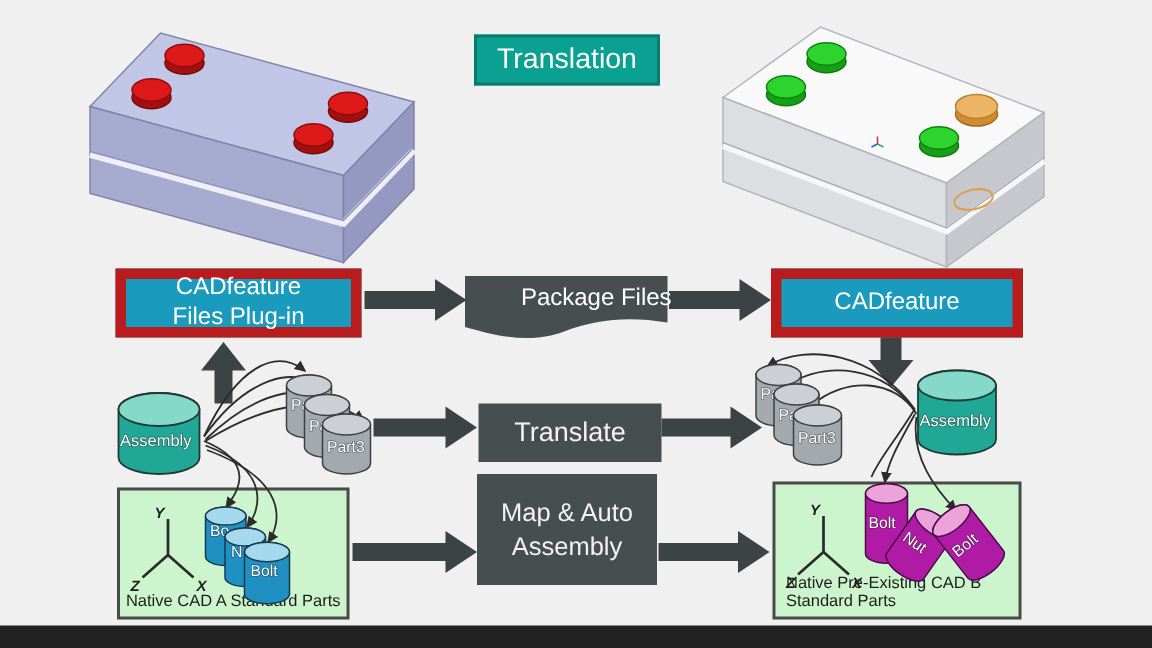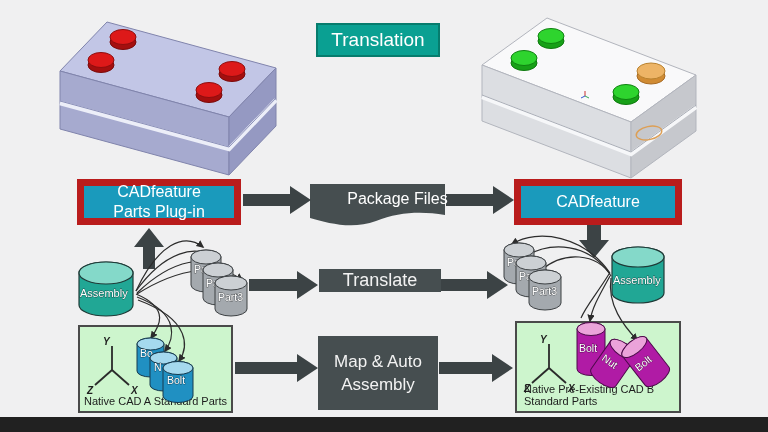--- a/index.html
+++ b/index.html
@@ -10,22 +10,22 @@
   svg.gfx{position:absolute;left:0;top:0;z-index:2;pointer-events:none;}
   .box{position:absolute;z-index:3;display:flex;flex-direction:column;
        align-items:center;justify-content:center;text-align:center;color:#fff;box-sizing:border-box;}
   .teal{background:#1a9abc;border:7px solid #b91c1c;font-size:16px;line-height:20px;}
   .greenteal{background:#0aa092;border:2px solid #067c6d;font-size:19px;}
   .dark{background:#464e50;color:#f2f2f2;}
   .translationbox{left:316px;top:23px;width:124px;height:34px;}
   .writerbox{left:77px;top:179px;width:164px;height:46px;}
   .readerbox{left:514px;top:179px;width:168px;height:46px;}
   .pkgtext{left:310px;top:186px;width:135px;height:26px;z-index:3;font-size:16px;background:transparent;margin-left:20px;}
-  .translatebox{left:319px;top:269px;width:122px;height:23px;font-size:18px;}
-  .mapbox{left:318px;top:336px;width:120px;height:74px;font-size:17px;line-height:23px;}
+  .translatebox{left:319px;top:269px;width:122px;height:39px;font-size:18px;}
+  .mapbox{left:318px;top:316px;width:120px;height:74px;font-size:17px;line-height:23px;}
   .greenbox{position:absolute;z-index:1;background:#cdf5cd;border:2px solid #4a4a4a;box-sizing:border-box;}
   .gb-left{left:78px;top:325px;width:155px;height:88px;}
   .gb-right{left:515px;top:321px;width:166px;height:92px;}
   .caption{position:absolute;color:#1c1c1c;font-size:11px;line-height:12px;}
   .cap-l{left:0;right:0;bottom:4px;text-align:center;}
   .cap-r{left:7px;bottom:4px;text-align:left;}
   .bottombar{position:absolute;left:0;top:417px;width:768px;height:15px;background:#212121;z-index:4;}
   .cyl-t{paint-order:stroke;stroke:rgba(15,15,15,.55);stroke-width:.8px;fill:#fff;
          font-family:"Liberation Sans",sans-serif;font-size:11px;}
   .cyl-s{font-size:10.5px;}
@@ -229,21 +229,21 @@
       <path d="M631,343 L631,380 A15,6.5 0 0 0 661,380 L661,343 A15,6.5 0 0 0 631,343 Z" fill="#b01ba5" stroke="#4b0a49" stroke-width="1"></path>
       <ellipse cx="646" cy="343" rx="15" ry="6.5" fill="#eba3da" stroke="#4b0a49" stroke-width="1"></ellipse>
       <text class="cyl-t cyl-s" x="634" y="365">Bolt</text>
     </g>
   </svg>
 
   <div class="box greenteal translationbox">Translation</div>
 
   <div class="box teal writerbox">
     <div>CADfeature</div>
-    <div>Parts Plug-in</div>
+    <div>Files Plug-in</div>
   </div>
 
   <div class="box pkgtext">Package Files</div>
 
   <div class="box teal readerbox">
     <div>CADfeature</div>
   </div>
 
   <div class="box dark translatebox">Translate</div>
 

